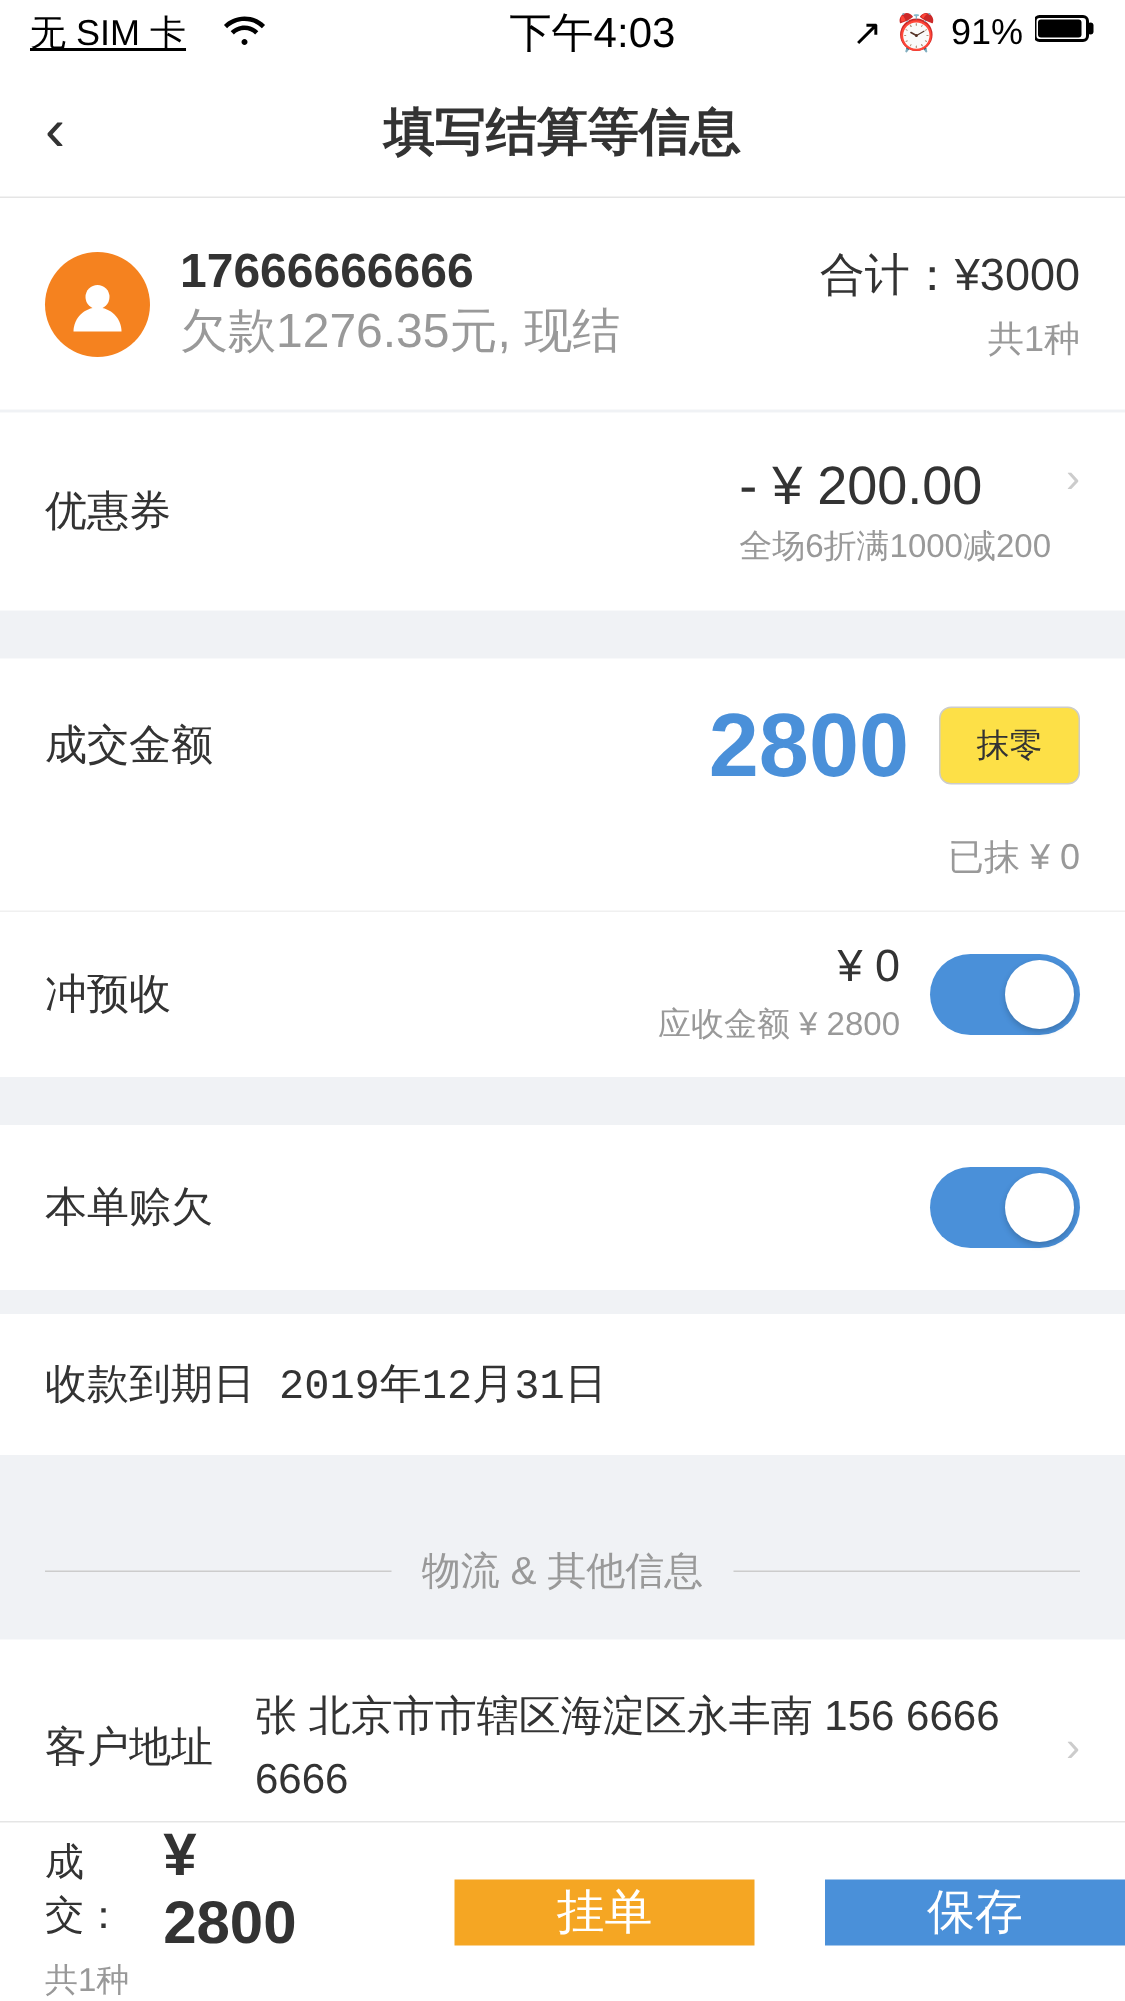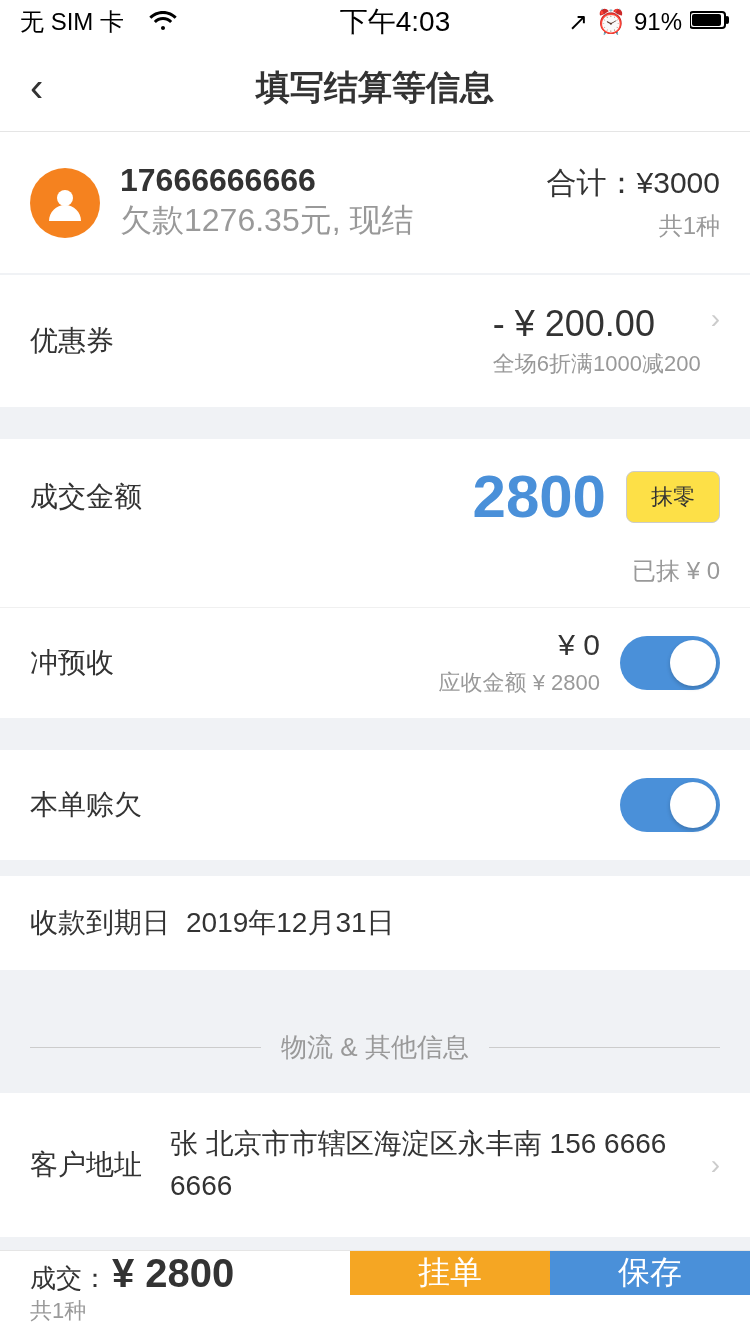--- a/index.html
+++ b/index.html
@@ -17,21 +17,21 @@
     .status-bar {
       height: 44px;
       background: #fff;
       display: flex;
       align-items: center;
       justify-content: space-between;
       padding: 0 20px;
       font-size: 24px;
       color: #000;
     }
-    .status-left { display: flex; align-items: center; gap: 24px; }
+    .status-left { display: flex; align-items: center; gap: 24px; text-decoration: underline; }
     .status-center { font-size: 28px; font-weight: 500; margin-left: 44px; }
     .status-right { display: flex; align-items: center; gap: 8px; font-size: 24px; }
 
     
     .nav-bar {
       height: 88px;
       background: #fff;
       display: flex;
       align-items: center;
       justify-content: center;
@@ -171,21 +171,21 @@
     
     .due-row {
       background: #fff;
       padding: 28px 30px;
       display: flex;
       align-items: center;
       gap: 16px;
       margin-bottom: 16px;
     }
     .due-label { font-size: 28px; color: #333; }
-    .due-value { font-size: 28px; color: #333; }
+    .due-value { font-size: 28px; color: #333; font-family: Liberation Mono, monospace; }
 
     
     .logistics-header {
       background: #f0f2f5;
       padding: 28px 30px;
       display: flex;
       align-items: center;
       justify-content: center;
       gap: 20px;
     }
@@ -204,25 +204,26 @@
     .address-value { font-size: 28px; color: #333; flex: 1; margin: 0 20px; line-height: 1.5; }
 
     
     .bottom-blank { background: #f0f2f5; height: 180px; }
 
     
     .bottom-bar {
       position: fixed;
       bottom: 0;
       width: 750px;
-      height: 84px;
-      background: #fff;
-      display: flex;
-      align-items: flex-start;
+      height: 120px;
+      background: #fff;
+      display: flex;
+      align-items: center;
       border-top: 1px solid #e5e5e5;
+      gap: 47px;
     }
     .bottom-summary {
       flex: 1;
       display: flex;
       flex-direction: column;
       justify-content: center;
       padding: 0 30px;
     }
     .bottom-deal { font-size: 26px; color: #333; }
     .bottom-amount { font-size: 40px; font-weight: 600; color: #333; }

